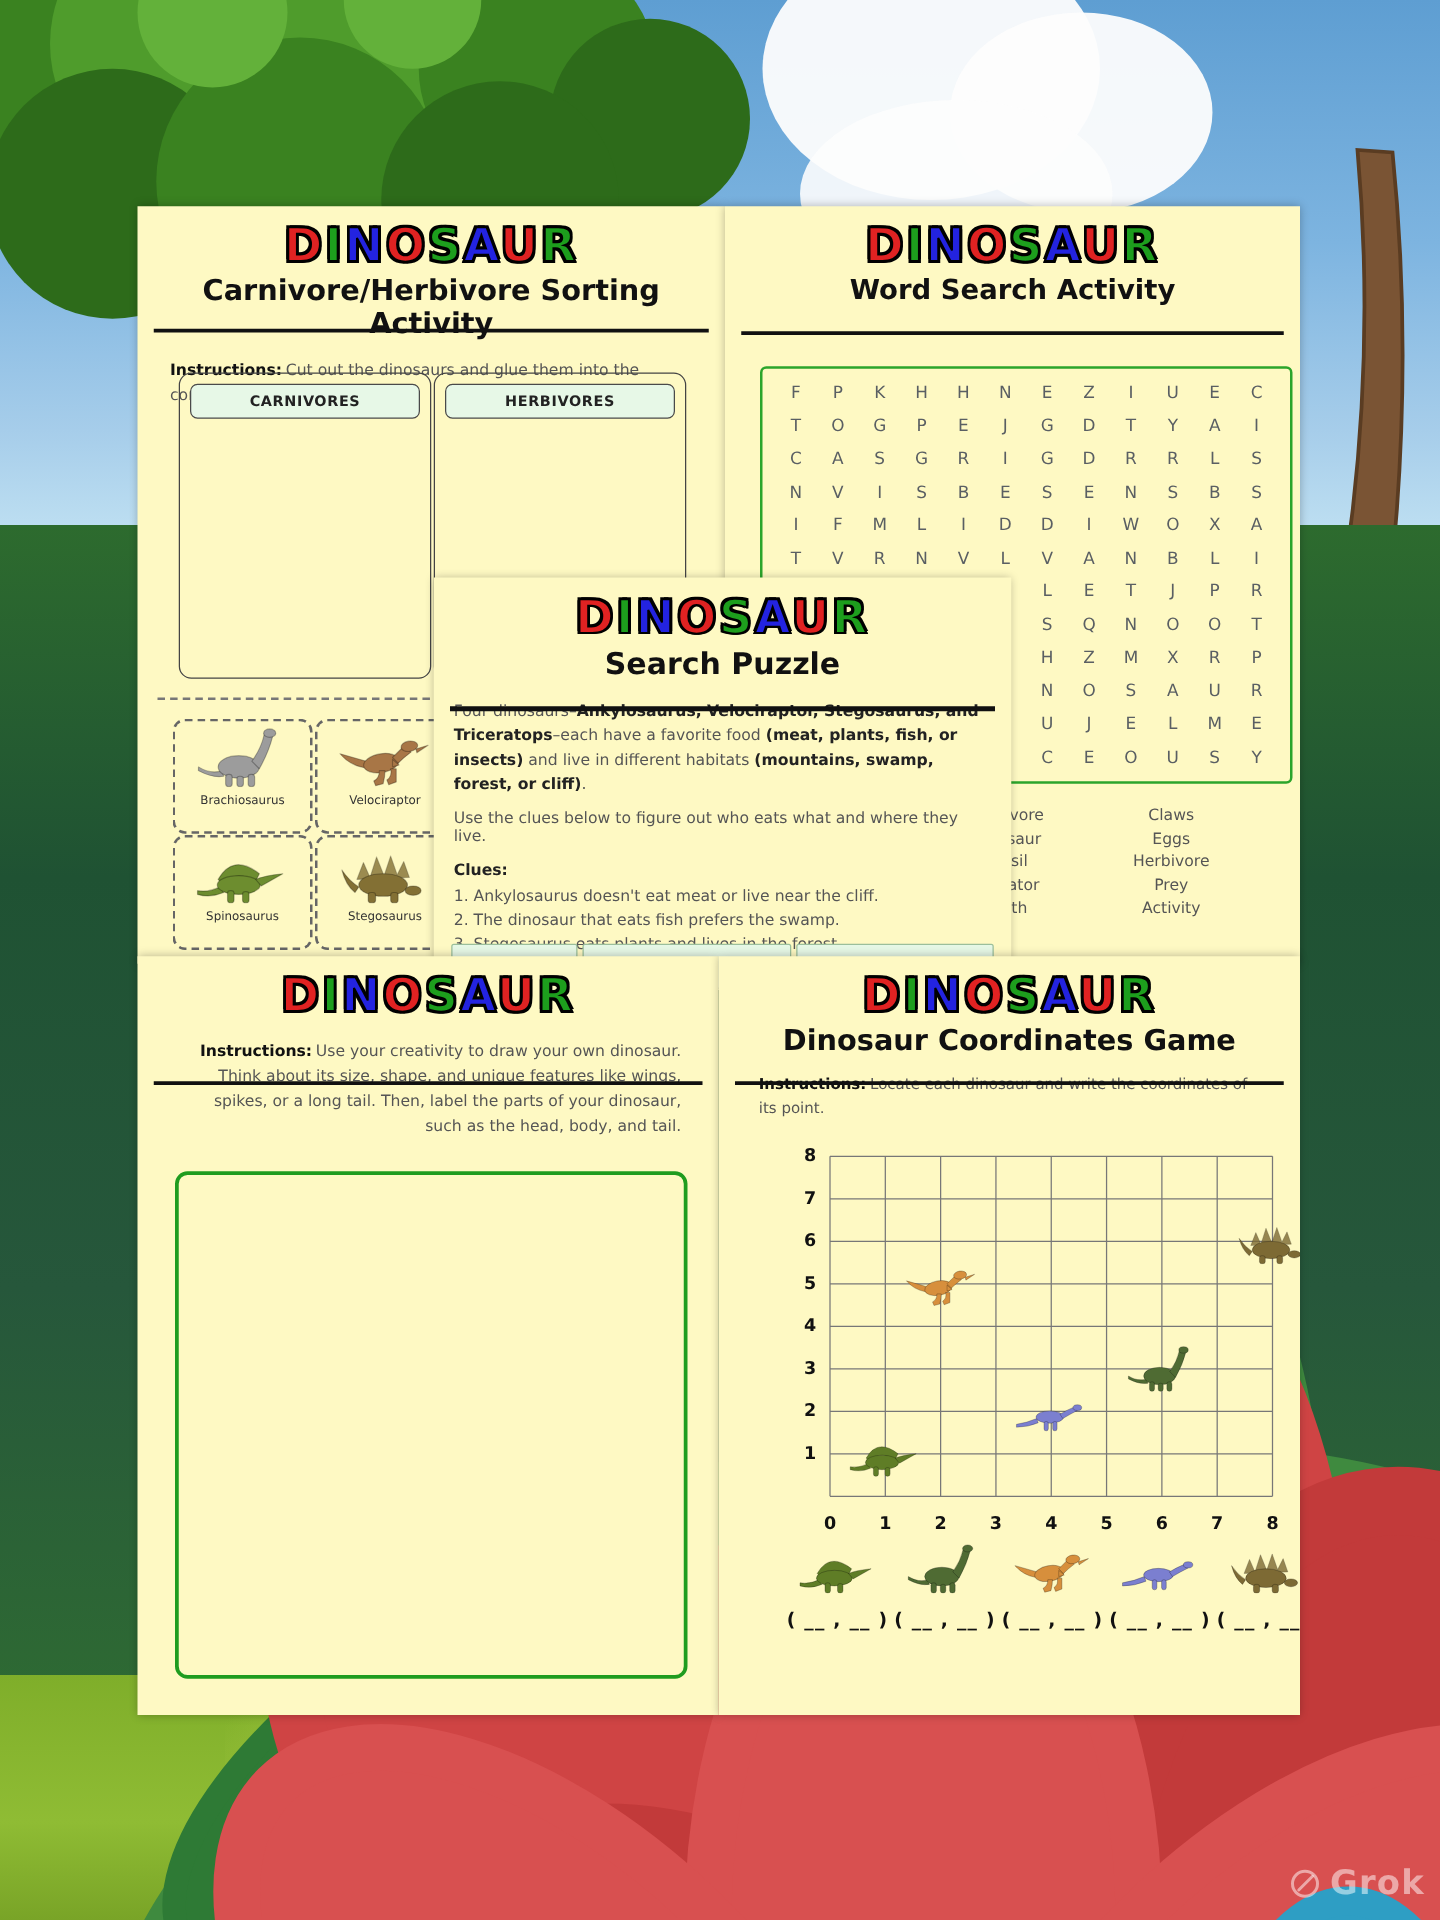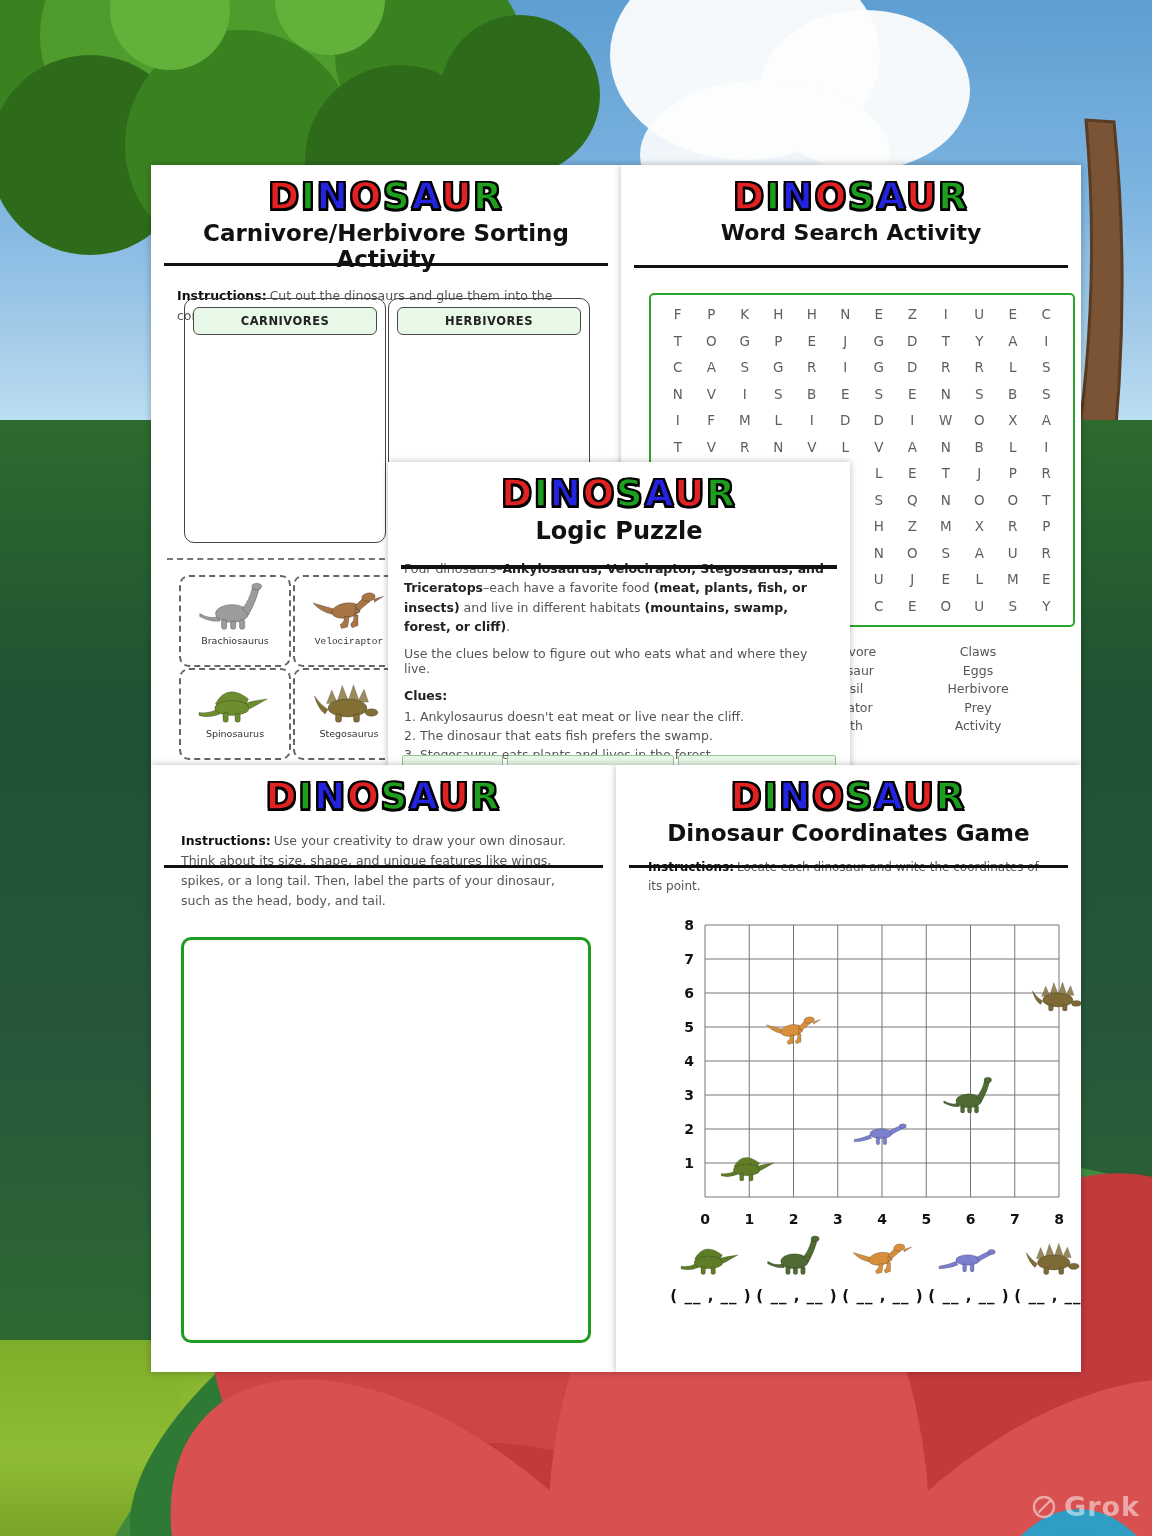--- a/index.html
+++ b/index.html
@@ -14,21 +14,21 @@
   .c2{left:760px;top:10px;width:210px;height:160px;}
   .c3{left:640px;top:80px;width:250px;height:150px;opacity:.9;}
   #midband{position:absolute;left:0;top:420px;width:1152px;height:940px;
     background:linear-gradient(180deg,#2d6b2e 0%,#1f5233 30%,#26573b 65%,#2e6a33 100%);}
   #meadow{position:absolute;left:0;top:1340px;width:1152px;height:196px;
     background:linear-gradient(180deg,#7fae2a,#8fbc34 60%,#79a427);}
   #meadowlight{position:absolute;left:180px;top:1340px;width:560px;height:200px;
     background:radial-gradient(ellipse at 50% 40%,#a9cc48 0%,#9cc23d 45%,rgba(156,194,61,0) 75%);}
   #decor,#treeLayer{position:absolute;left:0;top:0;pointer-events:none;}
   
-  .page{position:absolute;background:#ffffff;overflow:hidden;box-shadow:0 0 7px rgba(0,0,0,.28);margin-left:41px;}
+  .page{position:absolute;background:#fef9c3;overflow:hidden;box-shadow:0 0 7px rgba(0,0,0,.28);}
   #p-sort  {left:110px;top:165px;width:470px;height:606px;z-index:2;}
   #p-ws    {left:580px;top:165px;width:460px;height:606px;z-index:2;}
   #p-logic {left:347px;top:462px;width:462px;height:330px;z-index:5;}
   #p-design{left:110px;top:765px;width:465px;height:607px;z-index:8;}
   #p-coord {left:575px;top:765px;width:465px;height:607px;z-index:8;}
   .ph{text-align:center;padding-top:13px;}
   .bubble{font-weight:800;font-size:37px;letter-spacing:2px;line-height:1.05;
     -webkit-text-stroke:1.6px #000;
     text-shadow:-1.5px -1.5px 0 #000,1.5px -1.5px 0 #000,-1.5px 1.5px 0 #000,1.5px 1.5px 0 #000;}
   .psub{font-size:23px;font-weight:bold;color:#111;margin-top:3px;}
@@ -53,21 +53,21 @@
   
   #p-logic .l-intro{margin:14px 16px 0;font-size:12.5px;color:#555;line-height:1.55;}
   #p-logic .l-intro b{color:#222;}
   #p-logic .l-use{margin:10px 16px 0;font-size:12.5px;color:#555;}
   #p-logic .l-clabel{margin:12px 16px 0;font-weight:bold;font-size:12.5px;color:#222;}
   #p-logic .l-clues{margin:5px 16px 0;font-size:12.5px;color:#555;line-height:1.5;}
   #l-table{position:absolute;left:14px;right:14px;top:293px;display:flex;gap:4px;}
   .l-cell{height:34px;background:#e6f8e6;border:1.5px solid #9bbf9b;border-radius:2px;}
   .l-c1{flex:0.95;} .l-c2{flex:1.6;} .l-c3{flex:1.5;}
   
-  #p-design .inst{margin:14px 30px 0;}
+  #p-design .inst{margin:14px 30px 0;text-align:right;}
   #draw-box{position:absolute;left:30px;top:172px;width:404px;height:400px;border:3px solid #1f9c1f;border-radius:10px;}
   
   #p-coord .inst{margin:12px 32px 0;font-size:12px;}
   #coord-grid{position:absolute;left:85px;top:158px;}
   .ax{position:absolute;font-size:14px;font-weight:bold;color:#111;}
   .ay{width:26px;text-align:right;}
   .axx{width:18px;text-align:center;}
   .grid-dino{position:absolute;}
   .ans{position:absolute;width:86px;text-align:center;top:470px;}
   .ans-blank{margin-top:8px;font-size:15px;font-weight:bold;color:#111;letter-spacing:1px;white-space:nowrap;}
@@ -260,21 +260,21 @@
       <div class="sort-pill">CARNIVORES</div>
     </div>
     <div class="sort-box" style="left:237px">
       <div class="sort-pill">HERBIVORES</div>
     </div>
     <div id="cutline"></div>
     <div id="cards-box">
         <div class="card" style="left: 28px; top: 410px;"><svg width="76" height="48" viewBox="0 0 100 64">
             <use href="#d-sauropod" fill="#9c9c9c"></use>
           </svg><div class="card-label">Brachiosaurus</div></div>
-        <div class="card" style="left: 142px; top: 410px; font-family: Liberation Mono, monospace;"><svg width="76" height="48" viewBox="0 0 100 64">
+        <div class="card" style="left: 142px; top: 410px;"><svg width="76" height="48" viewBox="0 0 100 64">
             <use href="#d-raptor" fill="#a87646"></use>
           </svg><div class="card-label">Velociraptor</div></div>
         <div class="card" style="left: 28px; top: 503px;"><svg width="76" height="48" viewBox="0 0 100 64">
             <use href="#d-spino" fill="#6d8d2f"></use>
           </svg><div class="card-label">Spinosaurus</div></div>
         <div class="card" style="left: 142px; top: 503px;"><svg width="76" height="48" viewBox="0 0 100 64">
             <use href="#d-stego" fill="#837034"></use>
           </svg><div class="card-label">Stegosaurus</div></div>
       </div>
   </div>
@@ -443,21 +443,21 @@
         <div>Eggs</div>
         <div>Herbivore</div>
         <div>Prey</div>
         <div>Activity</div>
       </div>
   </div>
 
   <div class="page" id="p-logic">
     <div class="ph">
       <div class="bubble"><span style="color: rgb(224, 34, 34);">D</span><span style="color: rgb(29, 158, 29);">I</span><span style="color: rgb(35, 35, 224);">N</span><span style="color: rgb(224, 34, 34);">O</span><span style="color: rgb(29, 158, 29);">S</span><span style="color: rgb(35, 35, 224);">A</span><span style="color: rgb(224, 34, 34);">U</span><span style="color: rgb(29, 158, 29);">R</span></div>
-      <div class="psub" style="font-size:24px">Logic Puzzle</div>
+      <div class="psub" style="font-size:24px">Search Puzzle</div>
     </div>
     <div class="pdiv" style="top:103px;height:3.5px"></div>
     <p class="l-intro"><span>Four dinosaurs–</span><b>Ankylosaurus, Velociraptor, Stegosaurus, and Triceratops</b><span>–each have a favorite food </span><b>(meat, plants, fish, or insects)</b><span> and live in different habitats </span><b>(mountains, swamp, forest, or cliff)</b><span>.</span></p>
     <p class="l-use">Use the clues below to figure out who eats what and where they live.</p>
     <p class="l-clabel">Clues:</p>
     <div class="l-clues">
         <div>1. Ankylosaurus doesn't eat meat or live near the cliff.</div>
         <div>2. The dinosaur that eats fish prefers the swamp.</div>
         <div>3. Stegosaurus eats plants and lives in the forest.</div>
         <div>4. Velociraptor loves meat but doesn't live in the mountains.</div>

